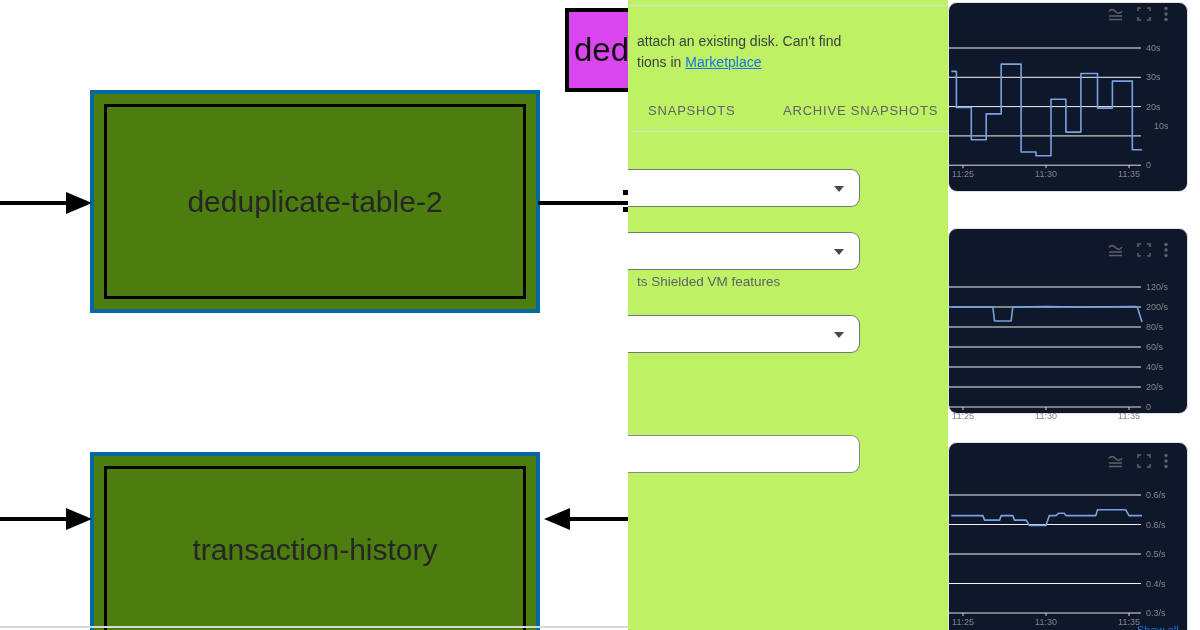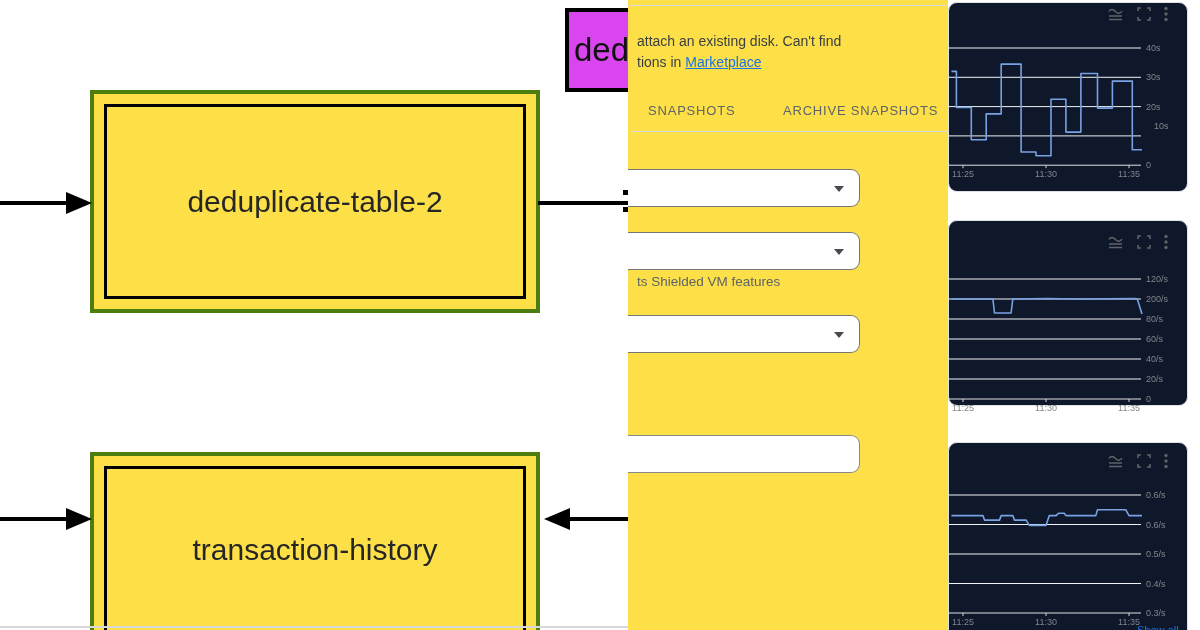--- a/index.html
+++ b/index.html
@@ -2,59 +2,59 @@
 <html><head>
 <meta charset="utf-8">
 <style>
   html,body{margin:0;padding:0;background:#fff;}
   .screen{position:relative;width:1200px;height:630px;overflow:hidden;background:#fff;
           font-family:"Liberation Sans","DejaVu Sans",sans-serif;}
   .screen *{box-sizing:border-box;}
 
   
   .diagram{position:absolute;inset:0;z-index:1;}
-  .node{position:absolute;border:4px solid #4d7c0f;background:#fde047;}
+  .node{position:absolute;border:4px solid #0369a1;background:#4d7c0f;}
   .node-inner{position:absolute;left:10px;top:10px;right:10px;bottom:10px;border:3px solid #000;
               display:flex;align-items:center;justify-content:center;}
   .node-label{font-size:30px;color:#262626;letter-spacing:0;white-space:nowrap;}
   .node1{left:90px;top:90px;width:450px;height:223px;}
   .node2{left:90px;top:427px;width:450px;height:195px;margin-top:25px;}
   .node-partial{position:absolute;left:565px;top:8px;width:90px;height:84px;border:4px solid #000;
                 background:#d946ef;display:flex;align-items:center;}
   .node-partial .node-label{font-size:33px;color:#111;padding-left:5px;}
   .aline{position:absolute;height:4px;background:#000;}
   .ahead-r{position:absolute;width:0;height:0;border-top:11px solid transparent;
            border-bottom:11px solid transparent;border-left:26px solid #000;}
   .ahead-l{position:absolute;width:0;height:0;border-top:11px solid transparent;
            border-bottom:11px solid transparent;border-right:26px solid #000;}
   .afrag{position:absolute;width:6px;height:5px;background:#000;}
   .bottom-divider{position:absolute;left:0;top:626px;width:948px;height:2px;background:#d8d8d8;}
 
   
-  .panel{position:absolute;left:628px;top:0;width:320px;height:630px;background:#fde047;z-index:5;}
+  .panel{position:absolute;left:628px;top:0;width:320px;height:630px;background:#bef264;z-index:5;}
   .panel-topline{position:absolute;left:0;top:5px;right:0;height:1px;background:#dadce0;}
   .panel-para{position:absolute;left:9px;top:31px;width:300px;font-size:14px;line-height:21px;color:#3c4043;}
   .panel-para a{color:#1a73e8;text-decoration:underline;cursor:pointer;}
   .tab{position:absolute;top:103px;font-size:13px;font-weight:500;letter-spacing:.8px;
        color:#5f6368;cursor:pointer;white-space:nowrap;}
   .tab1{left:20px;} .tab2{left:155px;}
   .tabs-divider{position:absolute;left:3px;top:131px;right:0;height:1px;background:#dadce0;}
   .field{position:absolute;left:0;width:232px;height:38px;background:#fff;
          border:1.5px solid #747775;border-left:none;border-radius:0 9px 9px 0;}
   .dd1{top:169px;} .dd2{top:232px;} .dd3{top:315px;}
   .field-plain{top:435px;border:1.5px solid #85898d;border-left:none;}
   .caret{position:absolute;right:15px;top:16px;width:0;height:0;
          border-left:5.5px solid transparent;border-right:5.5px solid transparent;
          border-top:6.5px solid #474b4f;}
   .shield-note{position:absolute;left:9px;top:274px;font-size:13.5px;color:#5f6368;}
 
   
   .right-panel{position:absolute;left:948px;top:0;width:252px;height:630px;z-index:4;}
   .chart-card{position:absolute;left:0;width:240px;background:#0f172a;border:1px solid #dfe1e5;border-radius:9px;}
-  .card0{top:2px;height:190px;} .card1{top:220px;height:186px;} .card2{top:442px;height:200px;}
+  .card0{top:2px;height:190px;} .card1{top:228px;height:186px;} .card2{top:442px;height:200px;}
   .card-icons{position:absolute;right:19px;display:flex;gap:13px;align-items:center;z-index:3;}
   .card0 .card-icons{top:3px;} .card1 .card-icons{top:13px;} .card2 .card-icons{top:10px;}
   .card-icons span{display:inline-flex;cursor:pointer;}
   svg.plot{position:absolute;left:0;top:0;width:100%;height:100%;overflow:visible;}
   .ylab{position:absolute;left:197px;width:40px;font-size:9px;color:#80868b;white-space:nowrap;}
   .xlab{position:absolute;width:34px;text-align:center;font-size:9px;color:#80868b;}
   .legend-clip{position:absolute;font-size:11px;color:#1a73e8;white-space:nowrap;cursor:pointer;}
 </style>
 </head>
 <body>

